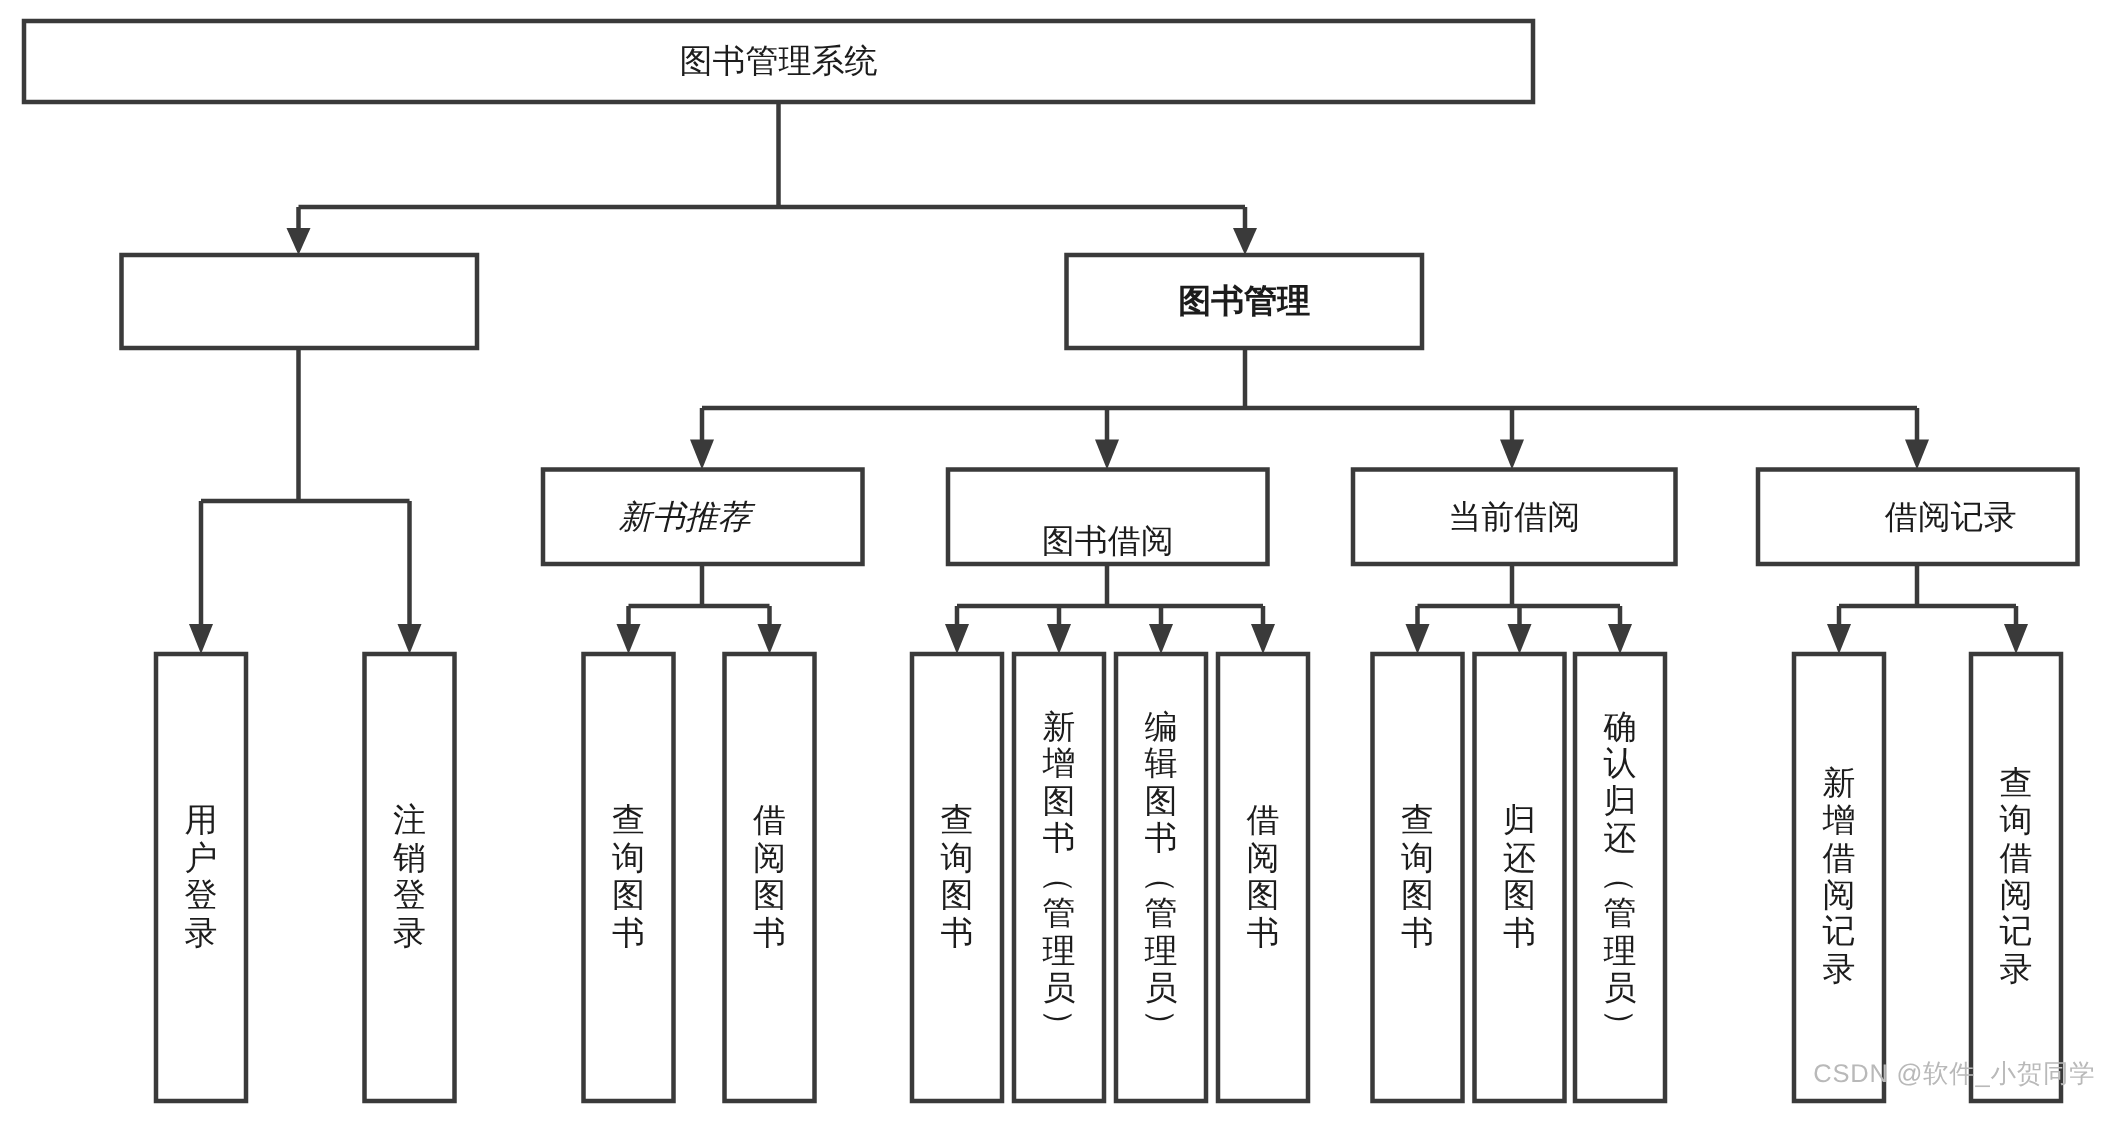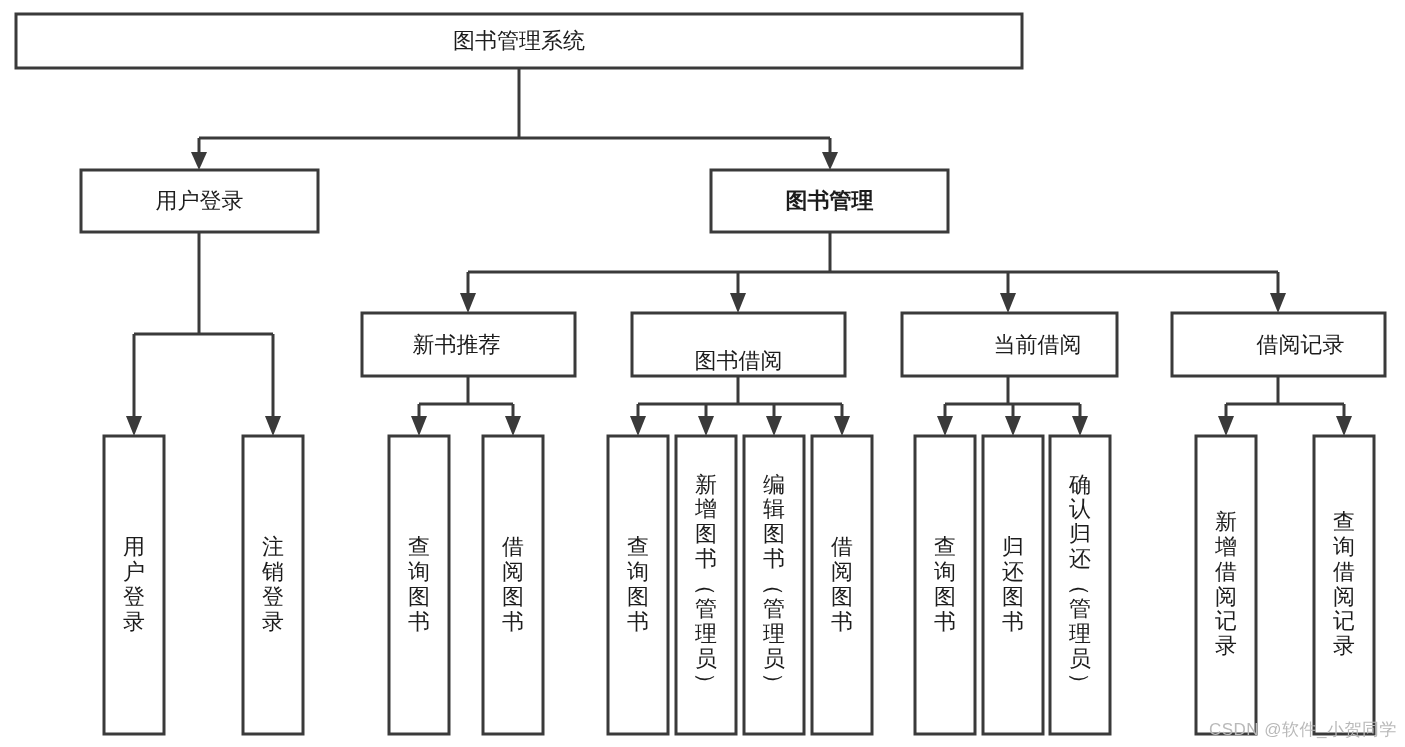--- a/index.html
+++ b/index.html
@@ -68,21 +68,21 @@
     justify-content: center;
     font-family: "Liberation Sans", "DejaVu Sans", sans-serif;
     font-size: 22px;
     color: #1c1c1c;
     white-space: nowrap;
     text-align: center;
   }
   #watermark {
     position: absolute;
     right: 8px;
-    bottom: 6px;
+    bottom: 20px;
     font-family: "Liberation Sans", "DejaVu Sans", sans-serif;
     font-size: 17px;
     color: #b9b9b9;
     letter-spacing: 0.5px;
     white-space: nowrap;
   }
 </style>
 </head>
 <body>
 
@@ -182,26 +182,25 @@
       <rect class="node-rect" x="915" y="436" width="60" height="298"></rect>
       <rect class="node-rect" x="983" y="436" width="60" height="298"></rect>
       <rect class="node-rect" x="1050" y="436" width="60" height="298"></rect>
       <rect class="node-rect" x="1196" y="436" width="60" height="298"></rect>
       <rect class="node-rect" x="1314" y="436" width="60" height="298"></rect>
     </g>
   </svg>
 
   <div class="horiz-text" style="left:16px; top:14px; width:1006px; height:54px;">图书管理系统</div>
 
-  <div class="horiz-text" style="left:81px; top:170px; width:237px; height:62px;">用户登录</div>
   <div class="horiz-text" style="left:711px; top:170px; width:237px; height:62px;font-weight:bold;">图书管理</div>
 
-  <div class="horiz-text" style="left:362px; top:313px; width:189px; height:63px;">新书推荐</div>
+  <div class="horiz-text" style="left:362px; top:313px; width:189px; height:63px;font-style:italic;">新书推荐</div>
   <div class="horiz-text" style="left:632px; top:313px; width:213px; height:63px;margin-top:16px;">图书借阅</div>
-  <div class="horiz-text" style="left:902px; top:313px; width:215px; height:63px;padding-left:28px;">当前借阅</div>
+  <div class="horiz-text" style="left:902px; top:313px; width:215px; height:63px;">当前借阅</div>
   <div class="horiz-text" style="left:1172px; top:313px; width:257px; height:63px;">借阅记录</div>
 
   <div id="leaf-labels">
       <div class="vert-text-wrap" style="left: 104px; top: 535px; width: 60px;">
         <span>用</span>
         <span>户</span>
         <span>登</span>
         <span>录</span>
       </div>
       <div class="vert-text-wrap" style="left: 243px; top: 535px; width: 60px;">

